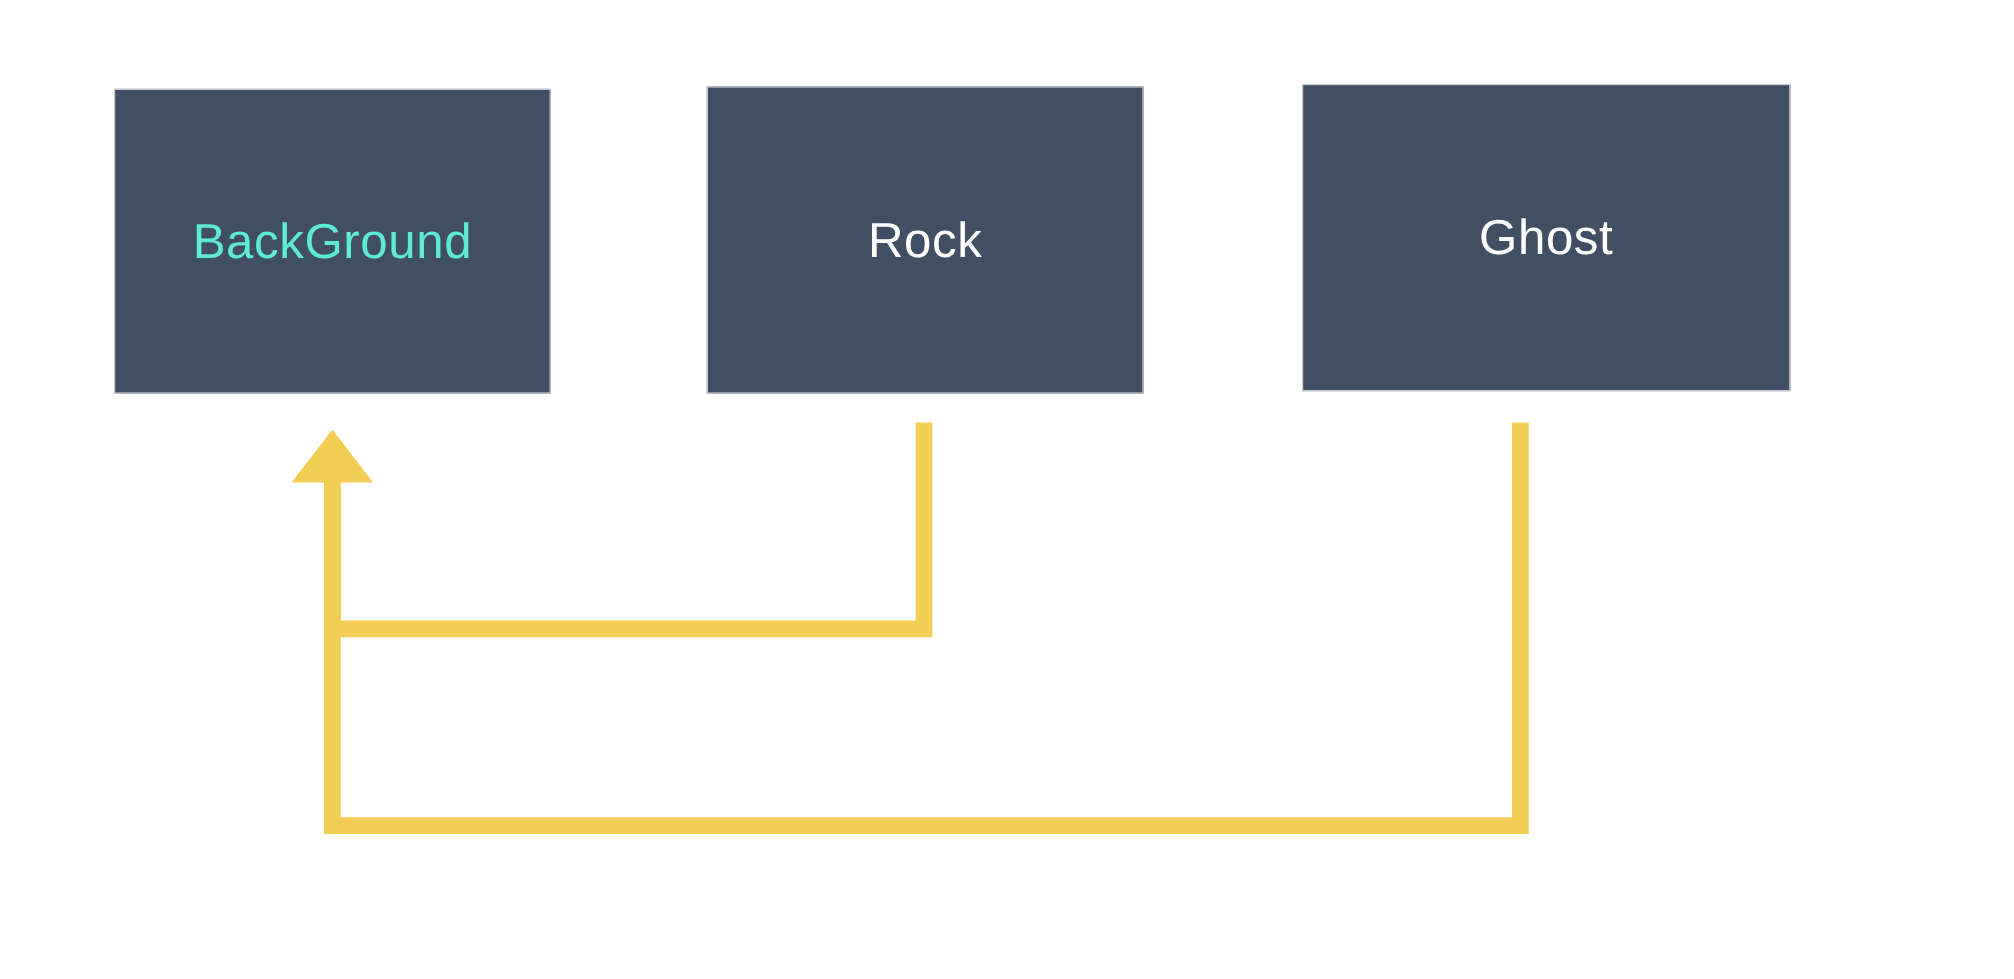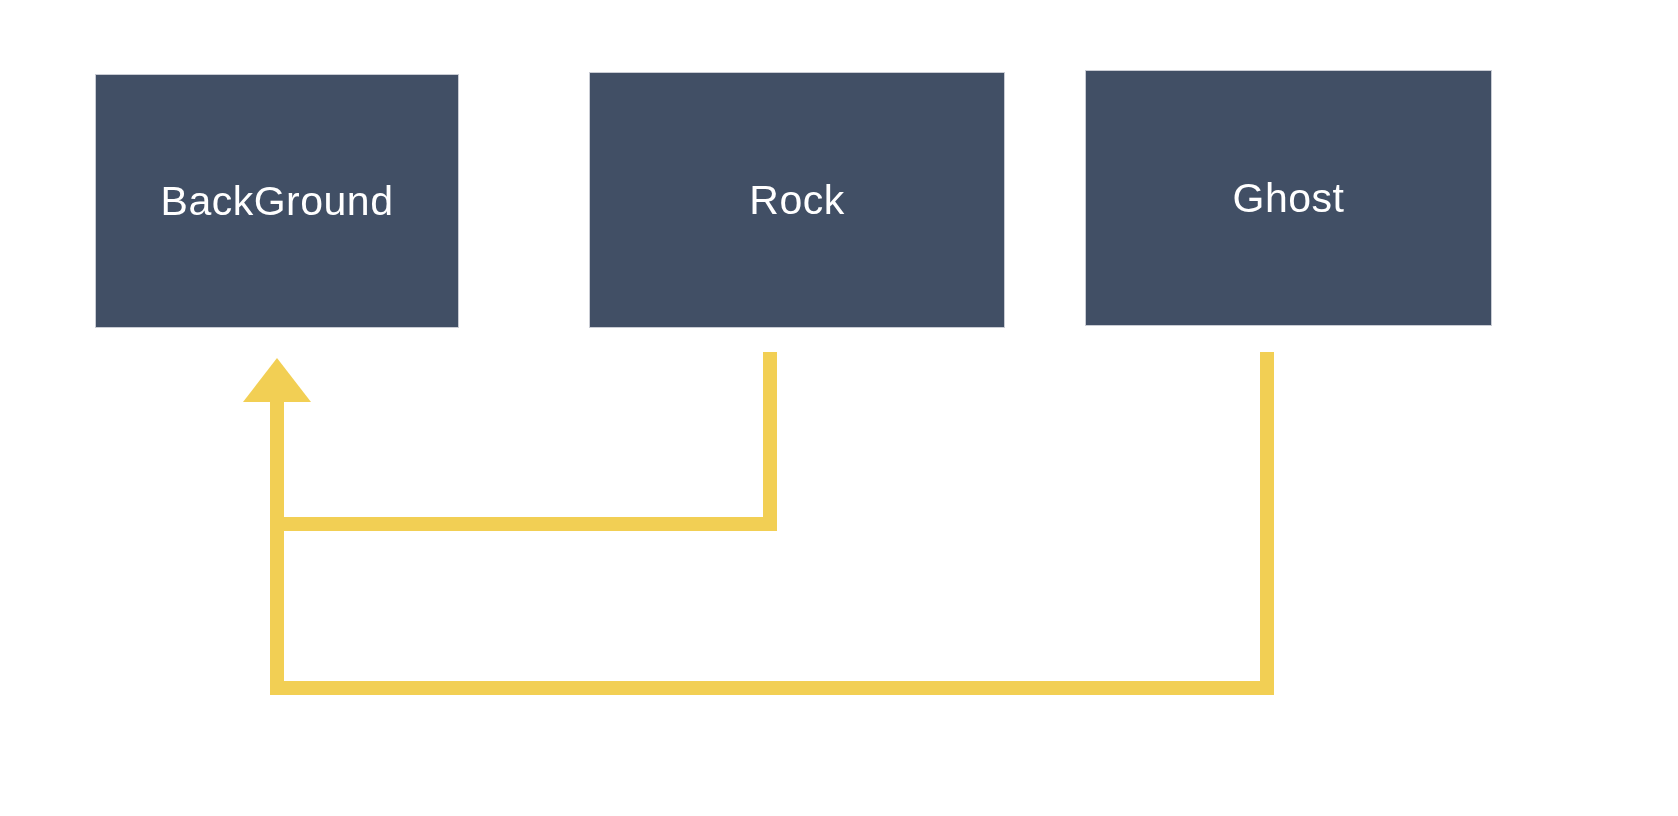--- a/index.html
+++ b/index.html
@@ -56,24 +56,24 @@
   <svg id="connector-layer" viewBox="0 0 1678 816" width="1678" height="816" xmlns="http://www.w3.org/2000/svg">
 
     <path d="M 1267 352 L 1267 688 L 277 688 L 277 392" fill="none" stroke="#F2CF54" stroke-width="14" stroke-linecap="butt" stroke-linejoin="miter"></path>
 
     <path d="M 770 352 L 770 524 L 277 524 L 277 392" fill="none" stroke="#F2CF54" stroke-width="14" stroke-linecap="butt" stroke-linejoin="miter"></path>
 
     <polygon points="277,358 311,402 243,402" fill="#F2CF54"></polygon>
   </svg>
 
   <div class="node" id="node-background" style="left: 95px; top: 74px; width: 364px; height: 254px; background: rgb(65, 79, 101); border-color: rgb(201, 204, 212);">
-    <span class="node-label" style="color: #ffffff;">BackGround</span>
+    <span class="node-label" style="color: #5eead4;">BackGround</span>
   </div>
 
-  <div class="node" id="node-rock" style="left: 589px; top: 72px; width: 416px; height: 256px; background: rgb(65, 79, 101); border-color: rgb(201, 204, 212);">
+  <div class="node" id="node-rock" style="left: 589px; top: 72px; width: 364px; height: 256px; background: rgb(65, 79, 101); border-color: rgb(201, 204, 212);">
     <span class="node-label" style="color: rgb(255, 255, 255);">Rock</span>
   </div>
 
   <div class="node" id="node-ghost" style="left: 1085px; top: 70px; width: 407px; height: 256px; background: rgb(65, 79, 101); border-color: rgb(201, 204, 212);">
     <span class="node-label" style="color: rgb(255, 255, 255);">Ghost</span>
   </div>
 
 </div>
 
 </body></html>

